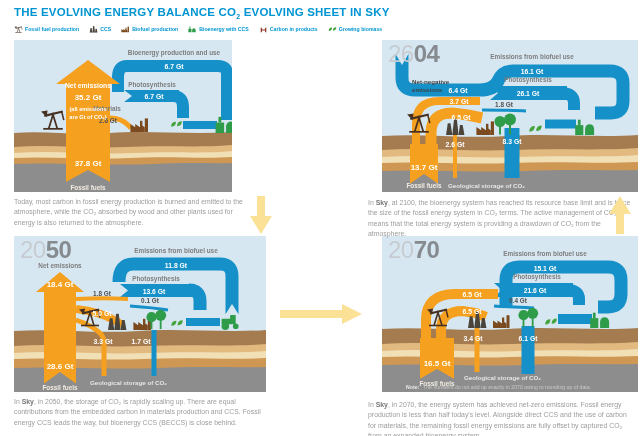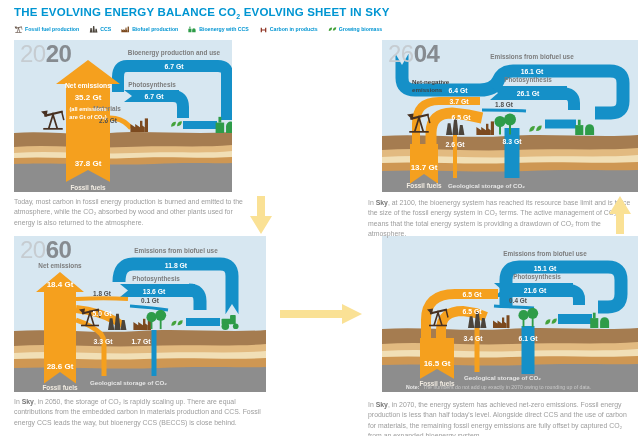--- a/index.html
+++ b/index.html
@@ -167,21 +167,20 @@
       <text class="tw" x="140" y="59">6.7 Gt</text>
       <text class="tg" x="93" y="71">Materials</text>
       <text class="td" x="94" y="83">2.6 Gt</text>
       <text class="tw" x="74" y="48">Net emissions</text>
       <text class="twl" x="74" y="60">35.2 Gt</text>
       <text class="tws" x="74" y="71">(all emissions</text>
       <text class="tws" x="74" y="79">are Gt of CO₂)</text>
       <text class="twl" x="74" y="126">37.8 Gt</text>
       <text class="tfl" x="74" y="150">Fossil fuels</text>
     </svg>
-    <div class="year"><span class="yl">20</span><span class="yb">20</span></div>
   </div>
 
   <div class="panel" style="left:382px;top:40px;width:256px;height:152px">
     <svg width="256" height="152" viewBox="0 0 256 152">
       <rect class="sky" width="256" height="152"></rect>
       <path class="gb" d="M0,96 C40,93 80,99 125,96 C165,93 215,98 256,95 L256,152 L0,152 Z"></path>
       <path class="gt1" d="M0,110 C42,107 86,112 130,110 C172,108 216,111 256,108 L256,152 L0,152 Z"></path>
       <path class="gc" d="M0,117 C45,114 90,119 135,117 C178,115 218,118 256,115 L256,152 L0,152 Z"></path>
       <path class="gt2" d="M0,123 C40,121 85,125 130,123 C175,121 218,124 256,122 L256,152 L0,152 Z"></path>
       <path class="gg" d="M0,131 C45,129 95,133 145,131 C190,129 225,131 256,130 L256,152 L0,152 Z"></path>
@@ -265,21 +264,21 @@
       <text class="tg" x="162" y="17">Emissions from biofuel use</text>
       <text class="tw" x="162" y="32">11.8 Gt</text>
       <text class="tg" x="142" y="45">Photosynthesis</text>
       <text class="tw" x="140" y="58">13.6 Gt</text>
       <text class="td" x="136" y="67">0.1 Gt</text>
       <text class="tw" x="127" y="108">1.7 Gt</text>
       <text class="twl" x="46" y="133">28.6 Gt</text>
       <text class="tfl" x="46" y="154">Fossil fuels</text>
       <text class="ts" x="76" y="149">Geological storage of CO₂</text>
     </svg>
-    <div class="year"><span class="yl">20</span><span class="yb">60</span></div>
+    <div class="year"><span class="yl">20</span><span class="yb">50</span></div>
   </div>
 
   <div class="panel" style="left:382px;top:236px;width:256px;height:156px">
     <svg width="256" height="156" viewBox="0 0 256 156">
       <rect class="sky" width="256" height="156"></rect>
       <path class="gb" d="M0,93 C40,90 80,96 125,93 C165,90 215,95 256,92 L256,156 L0,156 Z"></path>
       <path class="gt1" d="M0,108 C42,105 86,110 130,108 C172,106 216,109 256,106 L256,156 L0,156 Z"></path>
       <path class="gc" d="M0,115 C45,112 90,117 135,115 C178,113 218,116 256,113 L256,156 L0,156 Z"></path>
       <path class="gt2" d="M0,121 C40,119 85,123 130,121 C175,119 218,122 256,120 L256,156 L0,156 Z"></path>
       <path class="gg" d="M0,129 C45,127 95,131 145,129 C190,127 225,129 256,128 L256,156 L0,156 Z"></path>
@@ -312,20 +311,21 @@
       <text class="tw" x="153" y="57">21.6 Gt</text>
       <text class="td" x="136" y="67">0.4 Gt</text>
       <text class="tw" x="91" y="105">3.4 Gt</text>
       <text class="tw" x="146" y="105">6.1 Gt</text>
       <text class="twl" x="55" y="130">16.5 Gt</text>
       <text class="tfl" x="55" y="150">Fossil fuels</text>
       <text class="ts" x="82" y="144">Geological storage of CO₂</text>
       <text class="tnb" x="24" y="153">Note:</text>
       <text class="tn" x="41" y="153"> The numbers do not add up exactly in 2070 owing to rounding up of data.</text>
     </svg>
+    <div class="year"><span class="yl">20</span><span class="yb">70</span></div>
   </div>
 
   <div class="caption" style="left:14px;top:197px;width:230px"><span>Today, most carbon in fossil energy production is burned and emitted to the atmosphere, while the CO₂ absorbed by wood and other plants used for energy is also returned to the atmosphere.</span></div>
   <div class="caption" style="left:368px;top:198px;width:268px"><span>In </span><span class="cap-b">Sky</span><span>, at 2100, the bioenergy system has reached its resource base limit and is twice the size of the fossil energy system in CO₂ terms. The active management of CO₂ means that the total energy system is providing a drawdown of CO₂ from the atmosphere.</span></div>
   <div class="caption" style="left:14px;top:397px;width:250px"><span>In </span><span class="cap-b">Sky</span><span>, in 2050, the storage of CO₂ is rapidly scaling up. There are equal contributions from the embedded carbon in materials production and CCS. Fossil energy CCS leads the way, but bioenergy CCS (BECCS) is close behind.</span></div>
   <div class="caption" style="left:368px;top:400px;width:268px"><span>In </span><span class="cap-b">Sky</span><span>, in 2070, the energy system has achieved net-zero emissions. Fossil energy production is less than half today's level. Alongside direct CCS and the use of carbon for materials, the remaining fossil energy emissions are fully offset by captured CO₂ from an expanded bioenergy system.</span></div>
 
   <svg class="abs" style="left:250px;top:196px" width="22" height="38" viewBox="0 0 22 38">
     <path class="yel" d="M7,0 H15 V20 H22 L11,38 L0,20 H7 Z"></path>
   </svg>

